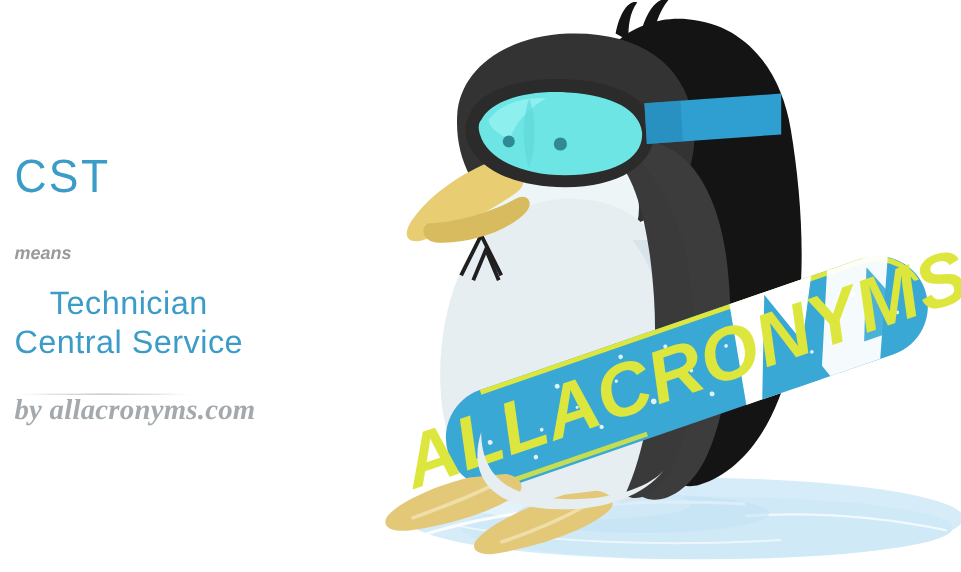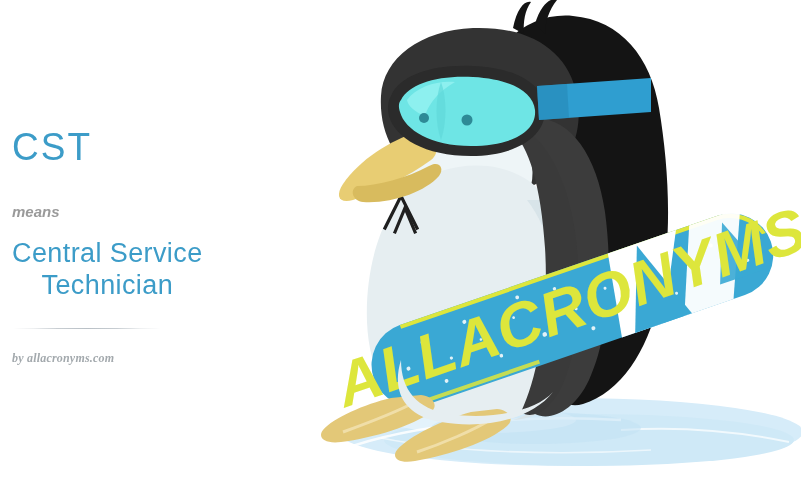--- a/index.html
+++ b/index.html
@@ -70,25 +70,24 @@
     background: linear-gradient(to right,
         rgba(255,255,255,0) 0%,
         #cfd4d8 20%,
         #b9c0c6 50%,
         #cfd4d8 80%,
         rgba(255,255,255,0) 100%);
     border-radius: 50%;
   }
   .credit {
     font-family: "Liberation Serif", serif;
-    font-size: 12px;
+    font-size: 24px;
     font-style: italic;
     font-weight: bold;
     color: #a3a9ad;
-    margin-top: 22px;
     letter-spacing: 0.2px;
   }
 
   
   .illustration {
     position: absolute;
     right: 0;
     top: 0;
     width: 480px;
     height: 477px;
@@ -104,22 +103,22 @@
 <body>
 
 <div id="canvas">
 
   <div class="text-block">
     <div class="acronym">CST</div>
 
     <div class="means">means</div>
 
     <div class="expansion">
+      <div>Technician</div>
       <div>Central Service</div>
-      <div>Technician</div>
     </div>
 
     <div class="divider"></div>
 
     <div class="credit">by allacronyms.com</div>
   </div>
 
   <div class="illustration">
     <svg viewBox="0 0 480 477" xmlns="http://www.w3.org/2000/svg">
 

